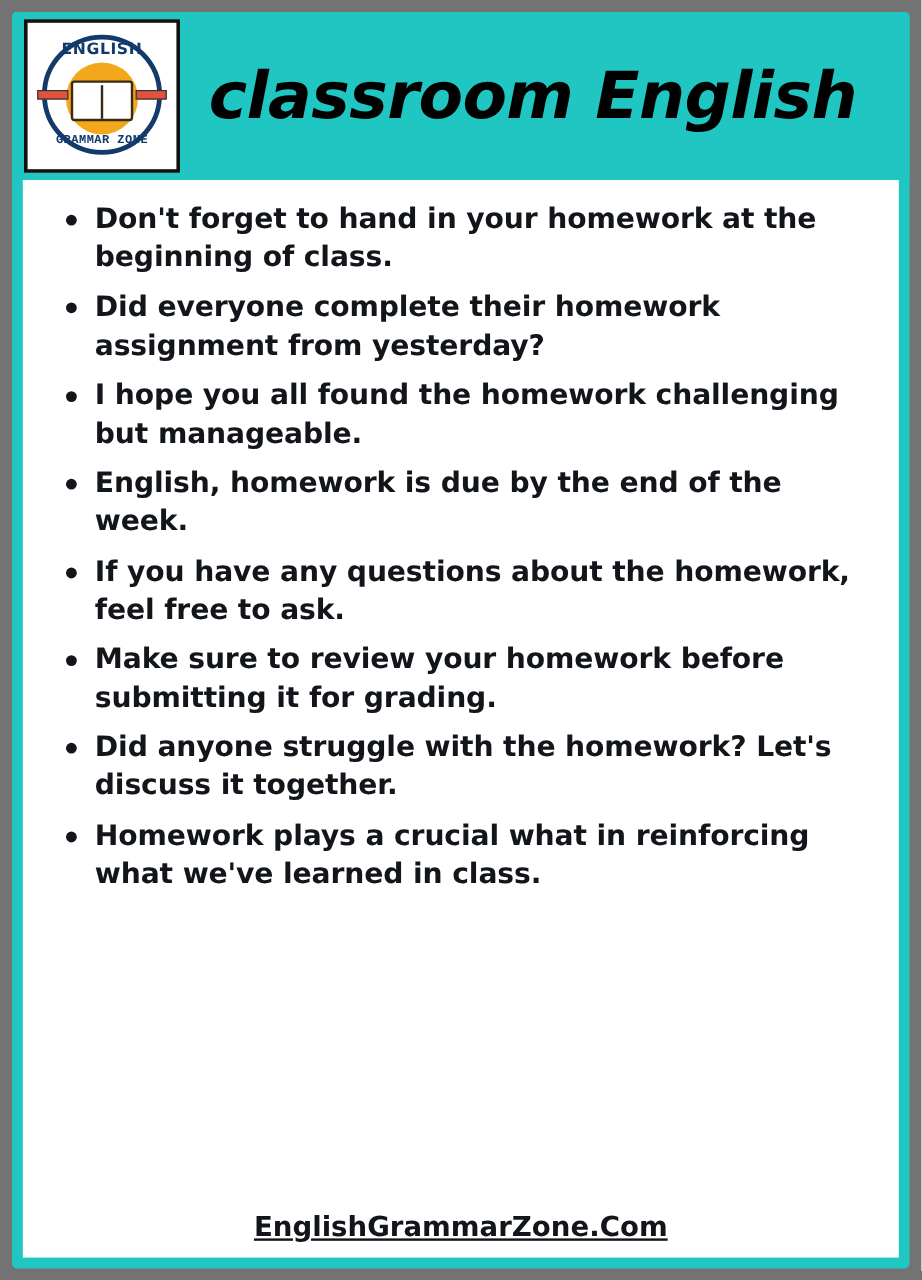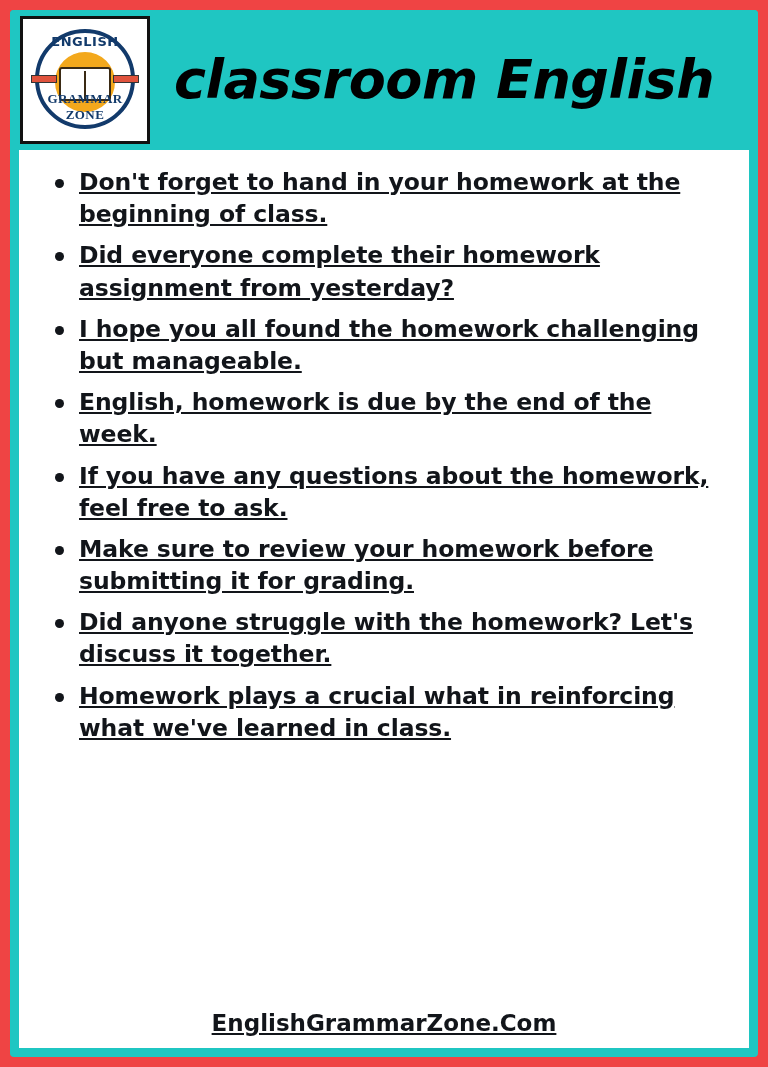--- a/index.html
+++ b/index.html
@@ -12,21 +12,21 @@
     height: 1067px;
     font-family: "DejaVu Sans", sans-serif;
     overflow: hidden;
   }
 
   .poster {
     position: relative;
     width: 768px;
     height: 1067px;
     box-sizing: border-box;
-    background: #ef4444;
+    background: #737373;
     padding: 10px 0 10px 10px;
   }
 
   .frame {
     position: relative;
     width: 748px;
     height: 1047px;
     box-sizing: border-box;
     background: #1fc6c2;
     border-radius: 4px;
@@ -84,23 +84,23 @@
     font-size: 13px;
     letter-spacing: 0.5px;
     color: #123a6b;
   }
   .logo-bottom-text {
     position: absolute;
     bottom: 12px;
     left: 0;
     width: 112px;
     text-align: center;
-    font-family: Liberation Serif, serif;
-    font-weight: bold;
-    font-size: 13px;
+    font-family: Liberation Mono, monospace;
+    font-weight: bold;
+    font-size: 10px;
     letter-spacing: 0.4px;
     color: #123a6b;
   }
   .logo-sun {
     position: absolute;
     left: 26px;
     top: 27px;
     width: 60px;
     height: 60px;
     border-radius: 50%;
@@ -187,21 +187,20 @@
   ul.phrase-list li {
     position: relative;
     padding-left: 36px;
     margin-bottom: 9px;
     font-family: "DejaVu Sans", sans-serif;
     font-weight: bold;
     font-size: 23.5px;
     line-height: 1.37;
     color: #12151a;
     letter-spacing: -0.1px;
-    text-decoration: underline;
   }
   ul.phrase-list li::before {
     content: "";
     position: absolute;
     left: 12px;
     top: 13px;
     width: 9px;
     height: 9px;
     border-radius: 50%;
     background: #12151a;

